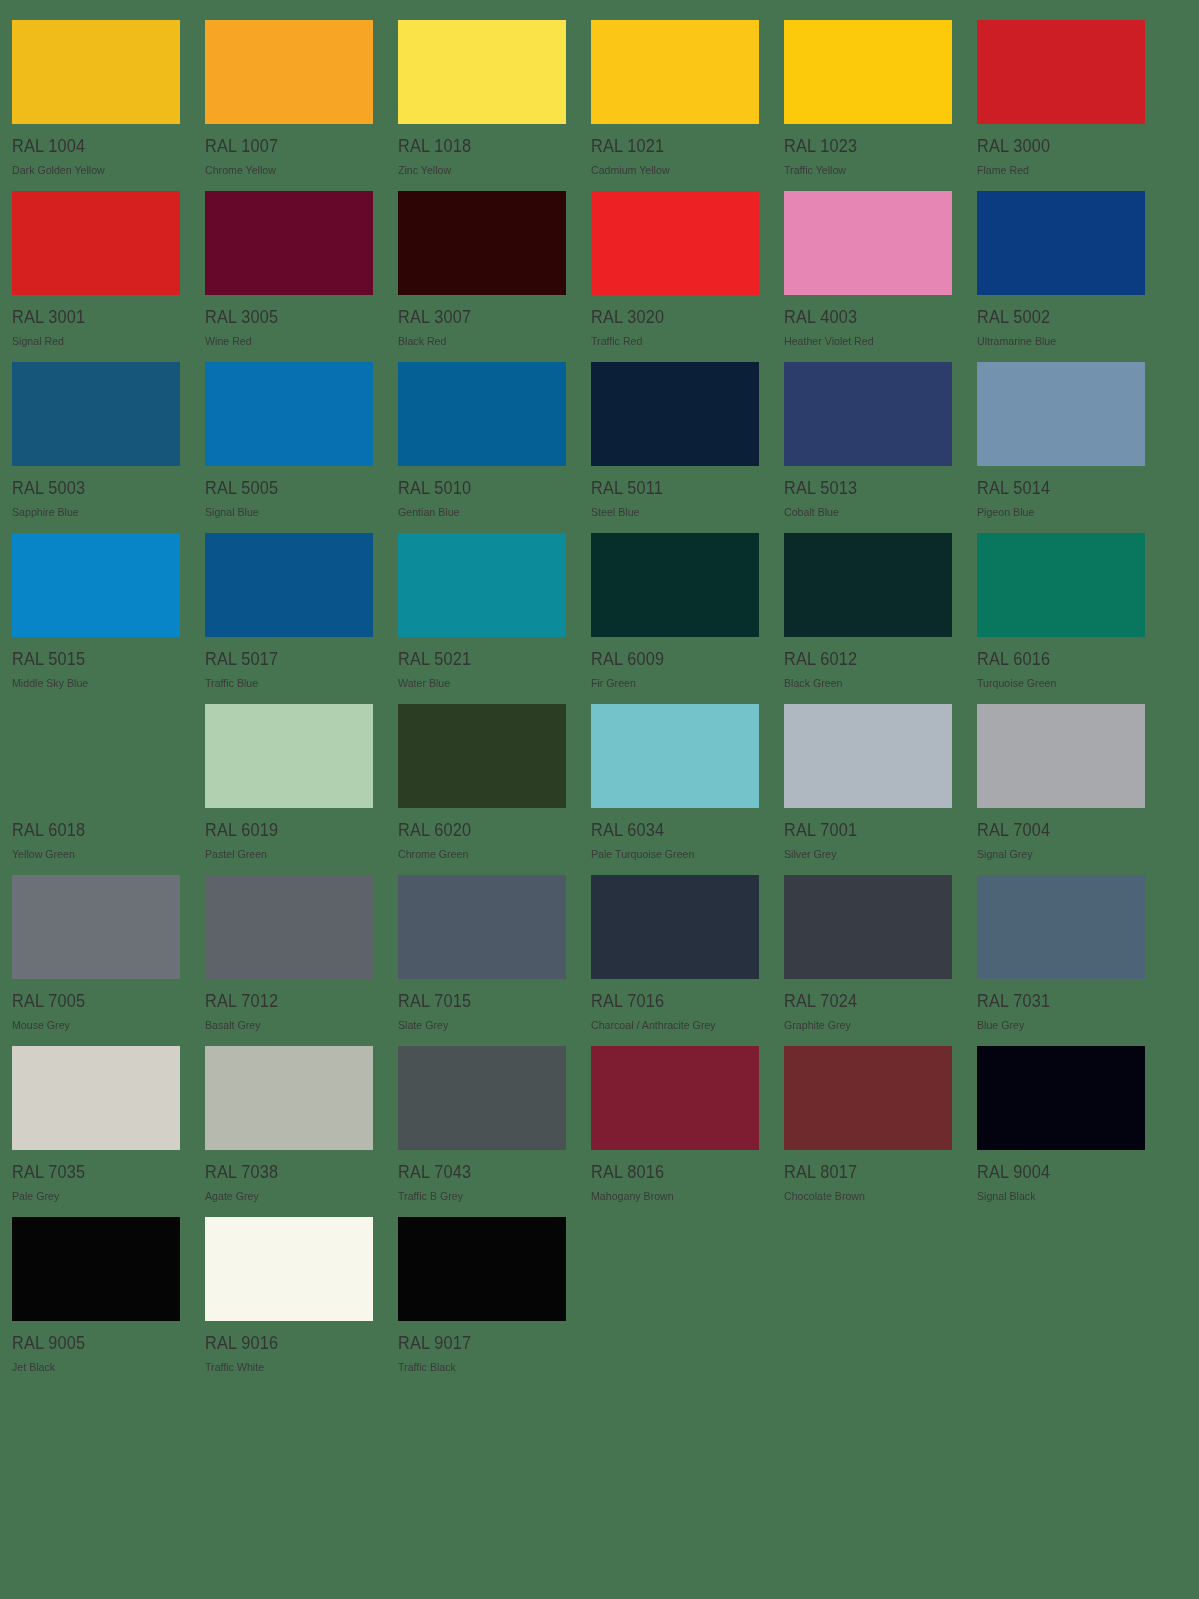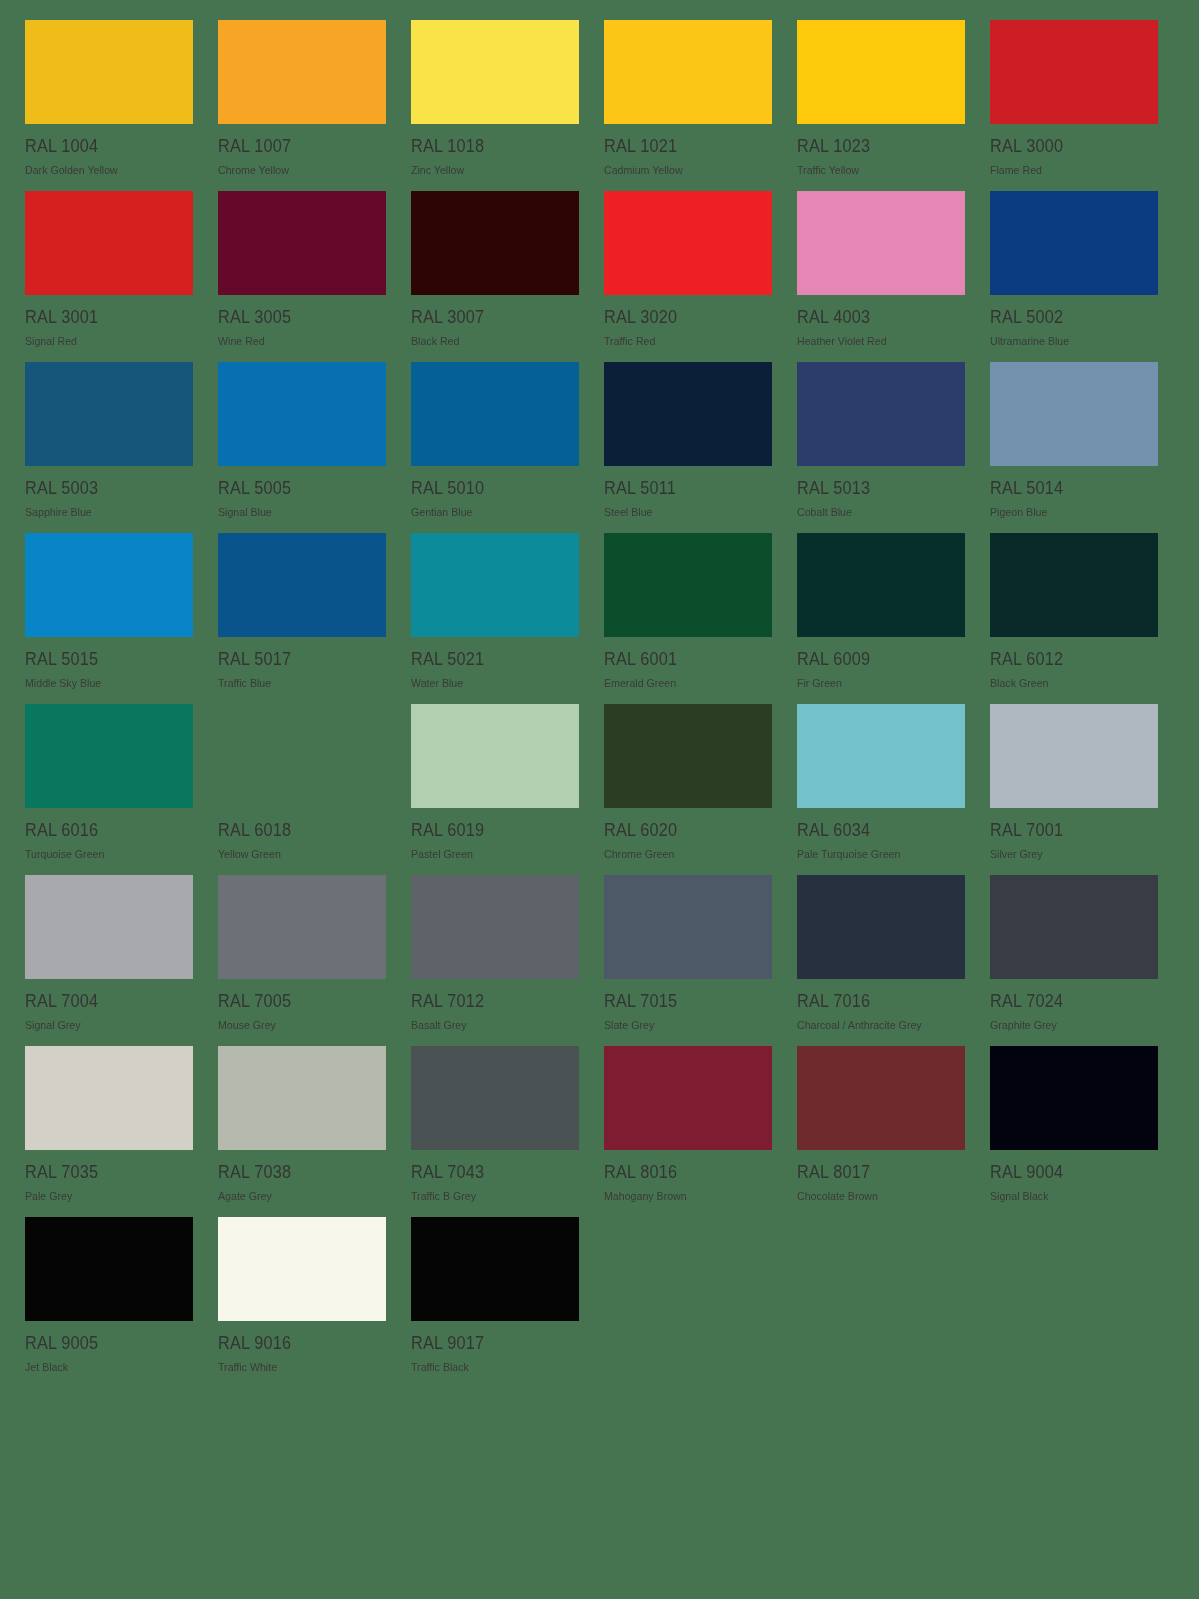--- a/index.html
+++ b/index.html
@@ -13,21 +13,21 @@
     background: #477450;
     font-family: "Liberation Sans", "DejaVu Sans", sans-serif;
     overflow: hidden;
   }
 
   #chart {
     position: relative;
     width: 1199px;
     height: 1599px;
     box-sizing: border-box;
-    padding: 20px 0 0 25px;
+    padding: 20px 0 0 12px;
   }
 
   .grid {
     display: grid;
     grid-template-columns: repeat(6, 168px);
     column-gap: 25px;
     row-gap: 0;
     width: 1153px;
   }
 
@@ -174,25 +174,20 @@
         <div class="chip" style="background: rgb(9, 84, 138);"></div>
         <div class="code">RAL 5017</div>
         <div class="name">Traffic Blue</div>
       </div>
       <div class="swatch-cell">
         <div class="chip" style="background: rgb(12, 140, 155);"></div>
         <div class="code">RAL 5021</div>
         <div class="name">Water Blue</div>
       </div>
       <div class="swatch-cell">
-        <div class="chip" style="background: rgb(12, 78, 43);"></div>
-        <div class="code">RAL 6001</div>
-        <div class="name">Emerald Green</div>
-      </div>
-      <div class="swatch-cell">
         <div class="chip" style="background: rgb(6, 46, 43);"></div>
         <div class="code">RAL 6009</div>
         <div class="name">Fir Green</div>
       </div>
       <div class="swatch-cell">
         <div class="chip" style="background: rgb(10, 42, 42);"></div>
         <div class="code">RAL 6012</div>
         <div class="name">Black Green</div>
       </div>
       <div class="swatch-cell">
@@ -249,20 +244,25 @@
         <div class="chip" style="background: rgb(38, 48, 62);"></div>
         <div class="code">RAL 7016</div>
         <div class="name">Charcoal / Anthracite Grey</div>
       </div>
       <div class="swatch-cell">
         <div class="chip" style="background: rgb(56, 61, 69);"></div>
         <div class="code">RAL 7024</div>
         <div class="name">Graphite Grey</div>
       </div>
       <div class="swatch-cell">
+        <div class="chip" style="background: rgb(77, 100, 119);"></div>
+        <div class="code">RAL 7031</div>
+        <div class="name">Blue Grey</div>
+      </div>
+      <div class="swatch-cell">
         <div class="chip" style="background: rgb(210, 208, 199);"></div>
         <div class="code">RAL 7035</div>
         <div class="name">Pale Grey</div>
       </div>
       <div class="swatch-cell">
         <div class="chip" style="background: rgb(182, 186, 174);"></div>
         <div class="code">RAL 7038</div>
         <div class="name">Agate Grey</div>
       </div>
       <div class="swatch-cell">

